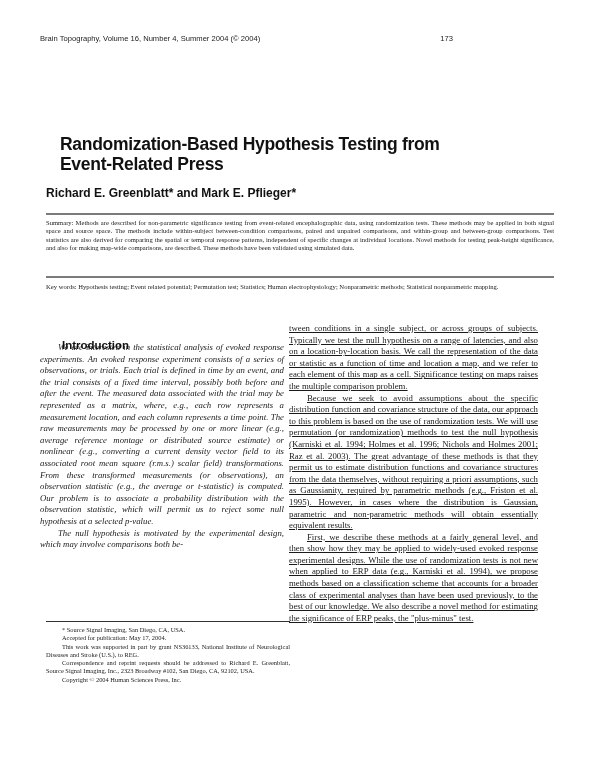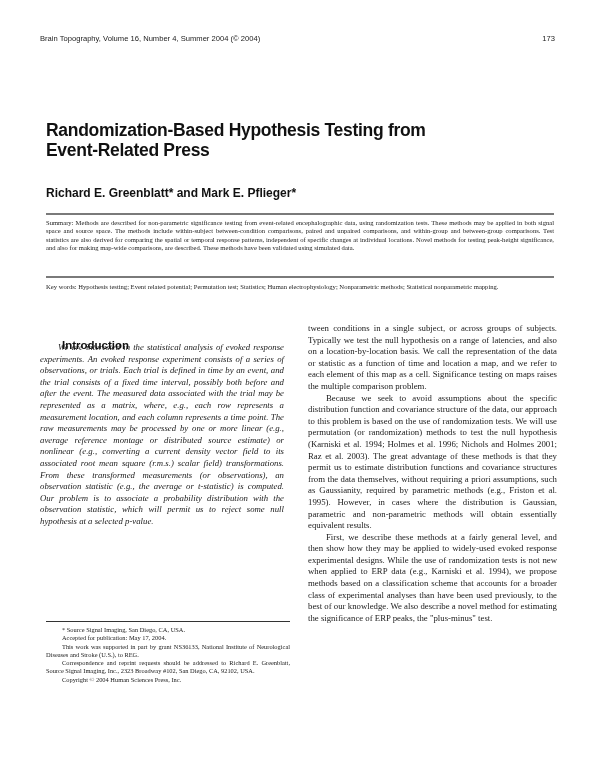--- a/index.html
+++ b/index.html
@@ -1,29 +1,29 @@
 <!DOCTYPE html>
 <html><head>
   <meta charset="utf-8">
   <style>
     html, body { margin: 0; padding: 0; background: #ffffff; }
     body { width: 600px; height: 776px; position: relative; overflow: hidden; color: #1a1a1a; }
     .sans { font-family: "Liberation Sans", "DejaVu Sans", sans-serif; }
     .serif { font-family: "Liberation Serif", "DejaVu Serif", serif; }
 
     .running-head {
-      position: absolute; top: 34px; left: 40px; width: 515px;
+      position: absolute; top: 34px; left: 40px; width: 413px;
       font-size: 7.6px; display: flex; justify-content: space-between;
       color: #222;
     }
 
     .title {
       position: absolute; top: 120px; left: 46px; width: 500px;
       font-size: 17.5px; font-weight: bold; line-height: 20px; letter-spacing: -0.3px;
-      margin: 0; color: #111;
+      margin: 14px; color: #111;
     }
     .title span { display: block; }
 
     .authors {
       position: absolute; top: 186px; left: 46px;
       font-size: 12px; font-weight: bold; color: #111;
     }
 
     .rule { position: absolute; left: 46px; width: 508px; height: 2px; background: #7a7a7a; }
 
@@ -41,21 +41,21 @@
       font-size: 11.5px; font-weight: bold; color: #111;
     }
 
     .col {
       position: absolute; font-size: 8.75px; line-height: 11.6px;
       text-align: justify; color: #1a1a1a;
     }
     .col p { margin: 0; text-indent: 18px; }
     .col p.noindent { text-indent: 0; }
     .col-left { top: 342px; left: 40px; width: 244px; font-style: italic; }
-    .col-right { top: 323px; left: 308px; width: 249px; }
+    .col-right { top: 323px; left: 289px; width: 249px; text-decoration: underline; }
 
     .footnote-rule { position: absolute; top: 621px; left: 46px; width: 244px; height: 1px; background: #333; }
     .footnotes {
       position: absolute; top: 626px; left: 46px; width: 244px;
       font-size: 6.4px; line-height: 8.3px; text-align: justify; color: #222;
     }
     .footnotes p { margin: 0; text-indent: 16px; }
   </style>
 </head>
 <body>
@@ -74,20 +74,21 @@
 
 <div class="rule" style="top:213px;"></div>
 <div class="abstract serif">Summary: Methods are described for non-parametric significance testing from event-related encephalographic data, using randomization tests. These methods may be applied in both signal space and source space. The methods include within-subject between-condition comparisons, paired and unpaired comparisons, and within-group and between-group comparisons. Test statistics are also derived for comparing the spatial or temporal response patterns, independent of specific changes at individual locations. Novel methods for testing peak-height significance, and also for making map-wide comparisons, are described. These methods have been validated using simulated data.</div>
 <div class="rule" style="top:276px;"></div>
 <div class="keywords serif">Key words: Hypothesis testing; Event related potential; Permutation test; Statistics; Human electrophysiology; Nonparametric methods; Statistical nonparametric mapping.</div>
 
 <h2 class="section-heading sans">Introduction</h2>
 
 <div class="col col-left serif">
   <p>We are interested in the statistical analysis of evoked response experiments. An evoked response experiment consists of a series of observations, or trials. Each trial is defined in time by an event, and the trial consists of a fixed time interval, possibly both before and after the event. The measured data associated with the trial may be represented as a matrix, where, e.g., each row represents a measurement location, and each column represents a time point. The raw measurements may be processed by one or more linear (e.g., average reference montage or distributed source estimate) or nonlinear (e.g., converting a current density vector field to its associated root mean square (r.m.s.) scalar field) transformations. From these transformed measurements (or observations), an observation statistic (e.g., the average or t-statistic) is computed. Our problem is to associate a probability distribution with the observation statistic, which will permit us to reject some null hypothesis at a selected p-value.</p>
+  <p>The null hypothesis is motivated by the experimental design, which may involve comparisons both be-</p>
 </div>
 
 <div class="col col-right serif">
   <p class="noindent">tween conditions in a single subject, or across groups of subjects. Typically we test the null hypothesis on a range of latencies, and also on a location-by-location basis. We call the representation of the data or statistic as a function of time and location a map, and we refer to each element of this map as a cell. Significance testing on maps raises the multiple comparison problem.</p>
   <p>Because we seek to avoid assumptions about the specific distribution function and covariance structure of the data, our approach to this problem is based on the use of randomization tests. We will use permutation (or randomization) methods to test the null hypothesis (Karniski et al. 1994; Holmes et al. 1996; Nichols and Holmes 2001; Raz et al. 2003). The great advantage of these methods is that they permit us to estimate distribution functions and covariance structures from the data themselves, without requiring a priori assumptions, such as Gaussianity, required by parametric methods (e.g., Friston et al. 1995). However, in cases where the distribution is Gaussian, parametric and non-parametric methods will obtain essentially equivalent results.</p>
   <p>First, we describe these methods at a fairly general level, and then show how they may be applied to widely-used evoked response experimental designs. While the use of randomization tests is not new when applied to ERP data (e.g., Karniski et al. 1994), we propose methods based on a classification scheme that accounts for a broader class of experimental analyses than have been used previously, to the best of our knowledge. We also describe a novel method for estimating the significance of ERP peaks, the "plus-minus" test.</p>
 </div>
 
 <div class="footnote-rule"></div>
 <div class="footnotes serif">

